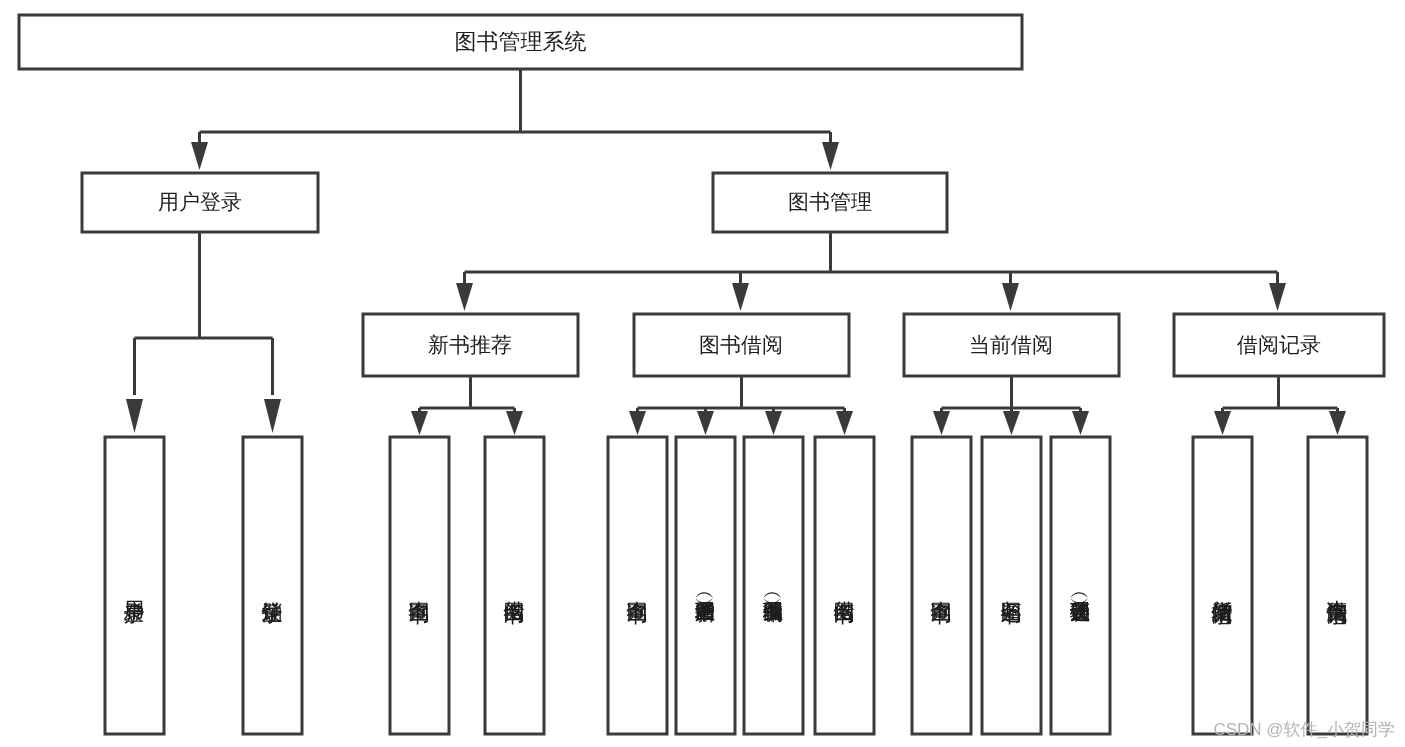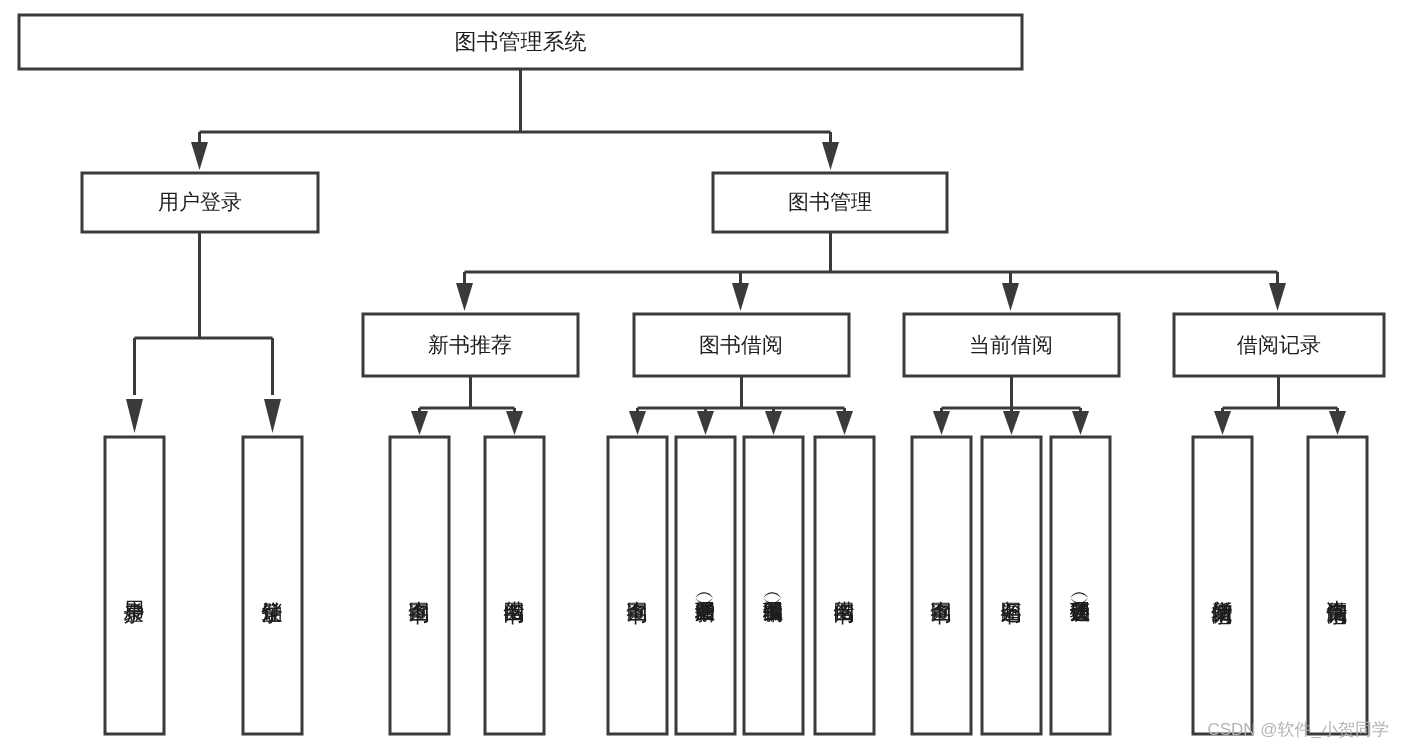--- a/index.html
+++ b/index.html
@@ -75,21 +75,21 @@
     letter-spacing: 1px;
     white-space: nowrap;
     text-align: center;
   }
   .leaf-label.long {
     font-size: 20px;
     letter-spacing: 0px;
   }
   .watermark {
     position: absolute;
-    right: 16px;
+    right: 10px;
     bottom: 6px;
     font-family: "Liberation Sans", "DejaVu Sans", sans-serif;
     font-size: 17px;
     color: #b4b4b4;
     white-space: nowrap;
     pointer-events: none;
   }
 </style>
 </head>
 <body>

